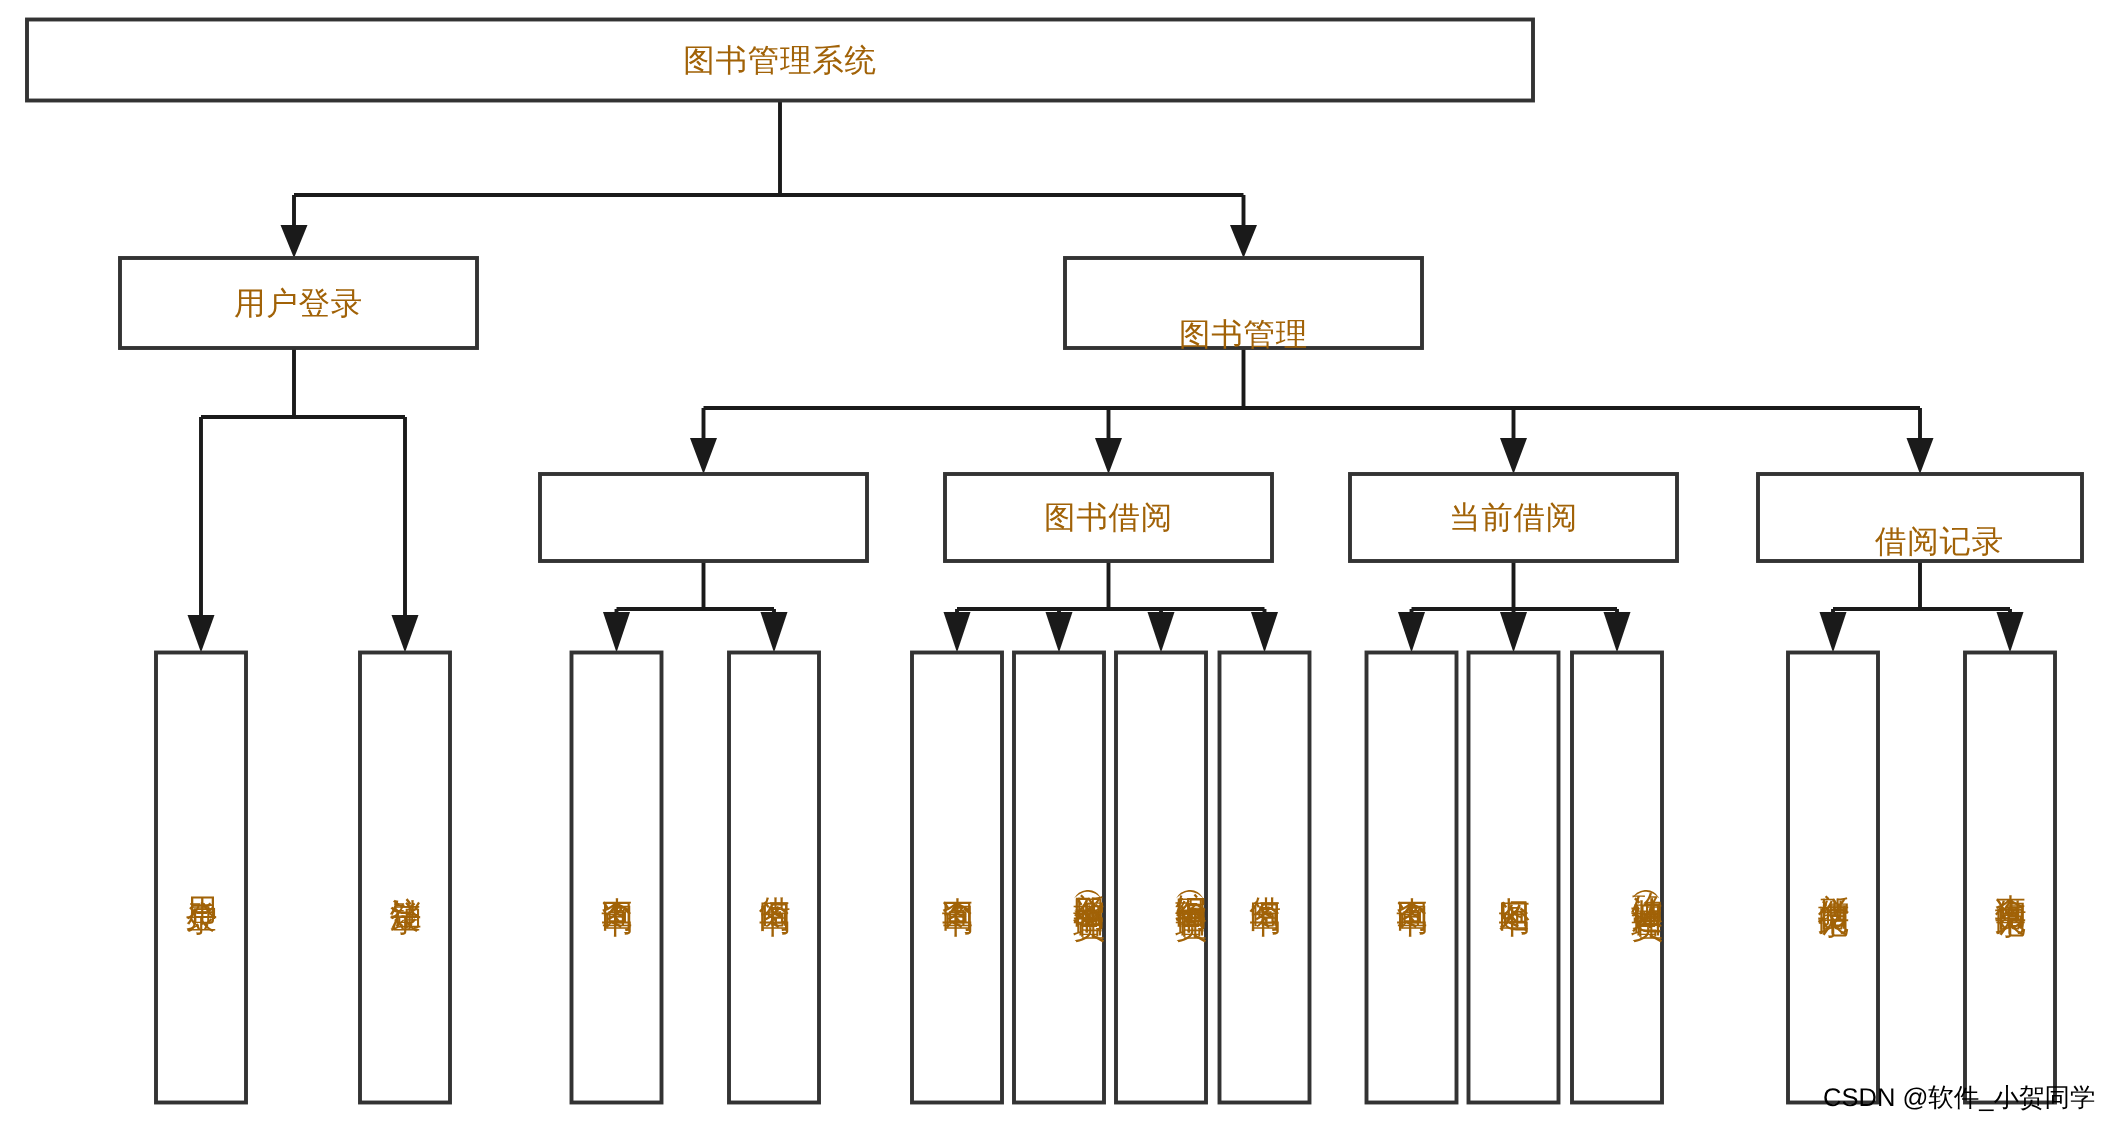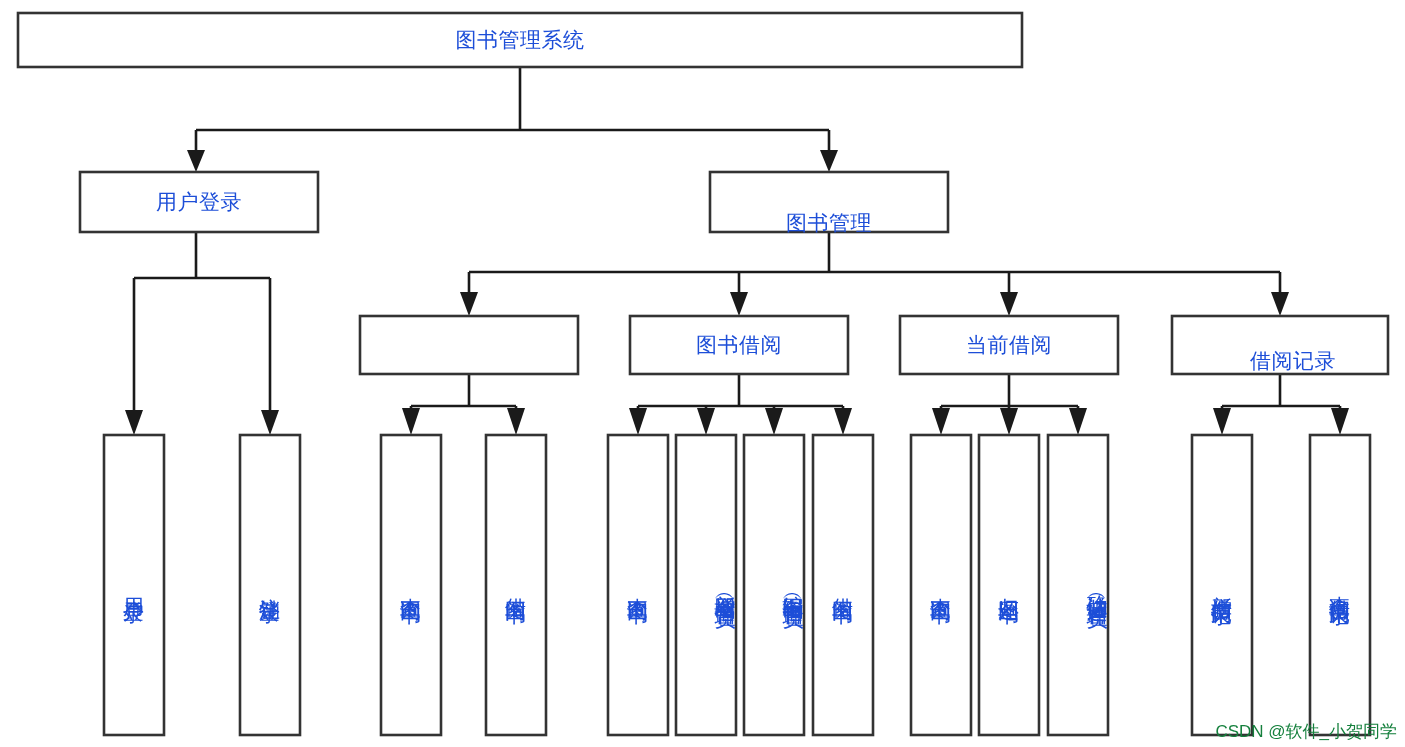--- a/index.html
+++ b/index.html
@@ -39,21 +39,21 @@
   .arrow-head {
     fill: #1a1a1a;
     stroke: none;
   }
   .node-label {
     position: absolute;
     box-sizing: border-box;
     display: flex;
     align-items: center;
     justify-content: center;
-    color: #1d4ed8;
+    color: #a16207;
     font-family: "Liberation Sans", "DejaVu Sans", sans-serif;
     pointer-events: none;
   }
   .node-label.horizontal {
     font-size: 21px;
     letter-spacing: 0.5px;
   }
   .node-label.vertical {
     writing-mode: vertical-rl;
     text-orientation: upright;
@@ -63,21 +63,21 @@
   }
   .node-label.vertical.top-aligned {
     align-items: flex-start;
     padding-top: 3px;
   }
   .watermark {
     position: absolute;
     right: 8px;
     bottom: 4px;
     font-size: 17px;
-    color: #15803d;
+    color: #000000;
     font-family: "Liberation Sans", "DejaVu Sans", sans-serif;
     white-space: nowrap;
   }
 </style>
 </head>
 <body>
 
 <div id="diagram-root">
 
   <svg class="canvas" viewBox="0 0 1405 747">

